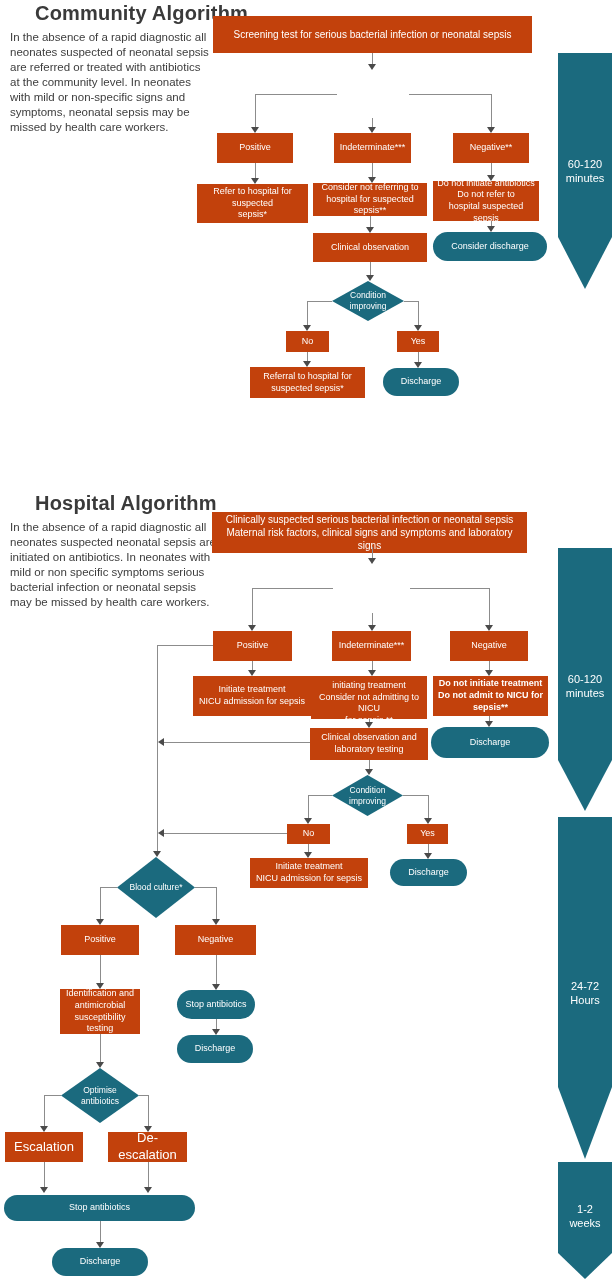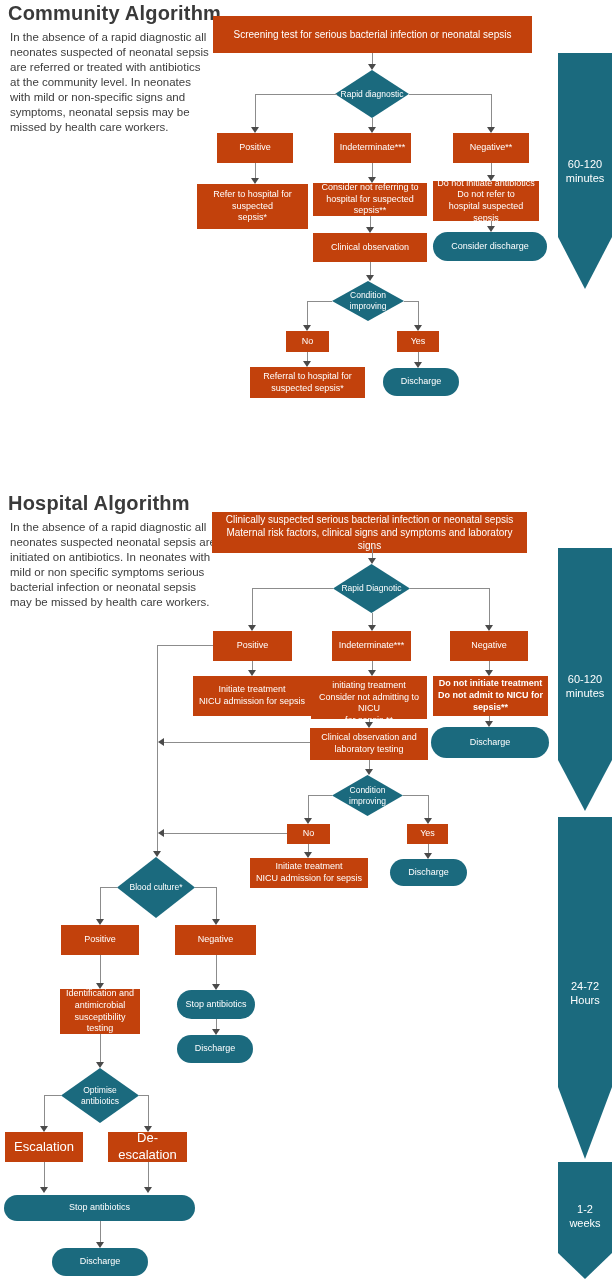--- a/index.html
+++ b/index.html
@@ -1,18 +1,18 @@
 <!DOCTYPE html>
 <html><head>
 <meta charset="utf-8">
 <style>
   html,body{margin:0;padding:0;background:#fff;}
   .canvas{position:relative;width:616px;height:1280px;background:#fff;overflow:hidden;
           font-family:"Liberation Sans",sans-serif;}
-  .title{position:absolute;font-size:20px;font-weight:bold;color:#3a3a3a;letter-spacing:.2px;}
+  .title{position:absolute;font-size:20px;font-weight:bold;color:#3a3a3a;letter-spacing:.2px;margin-left:27px;}
   .desc{position:absolute;font-size:11.5px;line-height:1.3;color:#3d3d3d;}
   .node{position:absolute;display:flex;align-items:center;justify-content:center;text-align:center;
         color:#fff;font-size:9px;line-height:1.3;white-space:pre-line;box-sizing:border-box;padding:2px;}
   .box{background:#c2410c;}
   .box-lg{font-size:10px;}
   .pill{background:#1b6a7e;border-radius:999px;}
   .big-label{font-size:13px;}
   .diamond{position:absolute;display:flex;align-items:center;justify-content:center;}
   .diamond::before{content:"";position:absolute;inset:0;background:#1b6a7e;
         clip-path:polygon(50% 0,100% 50%,50% 100%,0 50%);}
@@ -31,29 +31,26 @@
 </head>
 <body>
 
 <div class="canvas">
 
   <div class="title" style="left:8px;top:2px;">Community Algorithm</div>
   <div class="desc" style="left:10px;top:30px;width:200px;">In the absence of a rapid diagnostic all neonates suspected of neonatal sepsis are referred or treated with antibiotics at the community level. In neonates with mild or non-specific signs and symptoms, neonatal sepsis may be missed by health care workers.</div>
 
   <div class="node box box-lg" style="left:213px;top:16px;width:319px;height:37px;">Screening test for serious bacterial infection or neonatal sepsis</div>
 
-  <div class="diamond" style="left:335px;top:70px;width:74px;height:48px;">
-    <span class="dlabel">Rapid diagnostic</span>
-  </div>
 
   <div class="node box" style="left:217px;top:133px;width:76px;height:30px;">Positive</div>
   <div class="node box" style="left:334px;top:133px;width:77px;height:30px;">Indeterminate***</div>
   <div class="node box" style="left:453px;top:133px;width:76px;height:30px;">Negative**</div>
 
-  <div class="node box" style="left:197px;top:184px;width:111px;height:45px;">Refer to hospital for suspected
+  <div class="node box" style="left:197px;top:184px;width:111px;height:39px;">Refer to hospital for suspected
 sepsis*</div>
   <div class="node box" style="left:313px;top:183px;width:114px;height:33px;">Consider not referring to
 hospital for suspected sepsis**</div>
   <div class="node box" style="left:313px;top:233px;width:114px;height:29px;">Clinical observation</div>
 
   <div class="node box" style="left:433px;top:181px;width:106px;height:40px;">Do not initiate antibiotics
 Do not refer to
 hospital suspected sepsis</div>
   <div class="node pill" style="left:433px;top:232px;width:114px;height:29px;">Consider discharge</div>
 
@@ -107,23 +104,20 @@
   <i class="ad" style="left:303px;top:361px;"></i>
   <i class="ln" style="left:418px;top:352px;width:1px;height:10px;"></i>
   <i class="ad" style="left:414px;top:362px;"></i>
 
   <div class="title" style="left:8px;top:492px;">Hospital Algorithm</div>
   <div class="desc" style="left:10px;top:520px;width:208px;">In the absence of a rapid diagnostic all neonates suspected neonatal sepsis are initiated on antibiotics. In neonates with mild or non specific symptoms serious bacterial infection or neonatal sepsis may be missed by health care workers.</div>
 
   <div class="node box box-lg" style="left:212px;top:512px;width:315px;height:41px;">Clinically suspected serious bacterial infection or neonatal sepsis
 Maternal risk factors, clinical signs and symptoms and laboratory signs</div>
 
-  <div class="diamond" style="left:333px;top:564px;width:77px;height:49px;">
-    <span class="dlabel">Rapid Diagnotic</span>
-  </div>
 
   <div class="node box" style="left:213px;top:631px;width:79px;height:30px;">Positive</div>
   <div class="node box" style="left:332px;top:631px;width:79px;height:30px;">Indeterminate***</div>
   <div class="node box" style="left:450px;top:631px;width:78px;height:30px;">Negative</div>
 
   <div class="node box" style="left:193px;top:676px;width:118px;height:40px;">Initiate treatment
 NICU admission for sepsis</div>
   <div class="node box" style="left:311px;top:676px;width:116px;height:43px;">Consider not
 initiating treatment
 Consider not admitting to NICU

